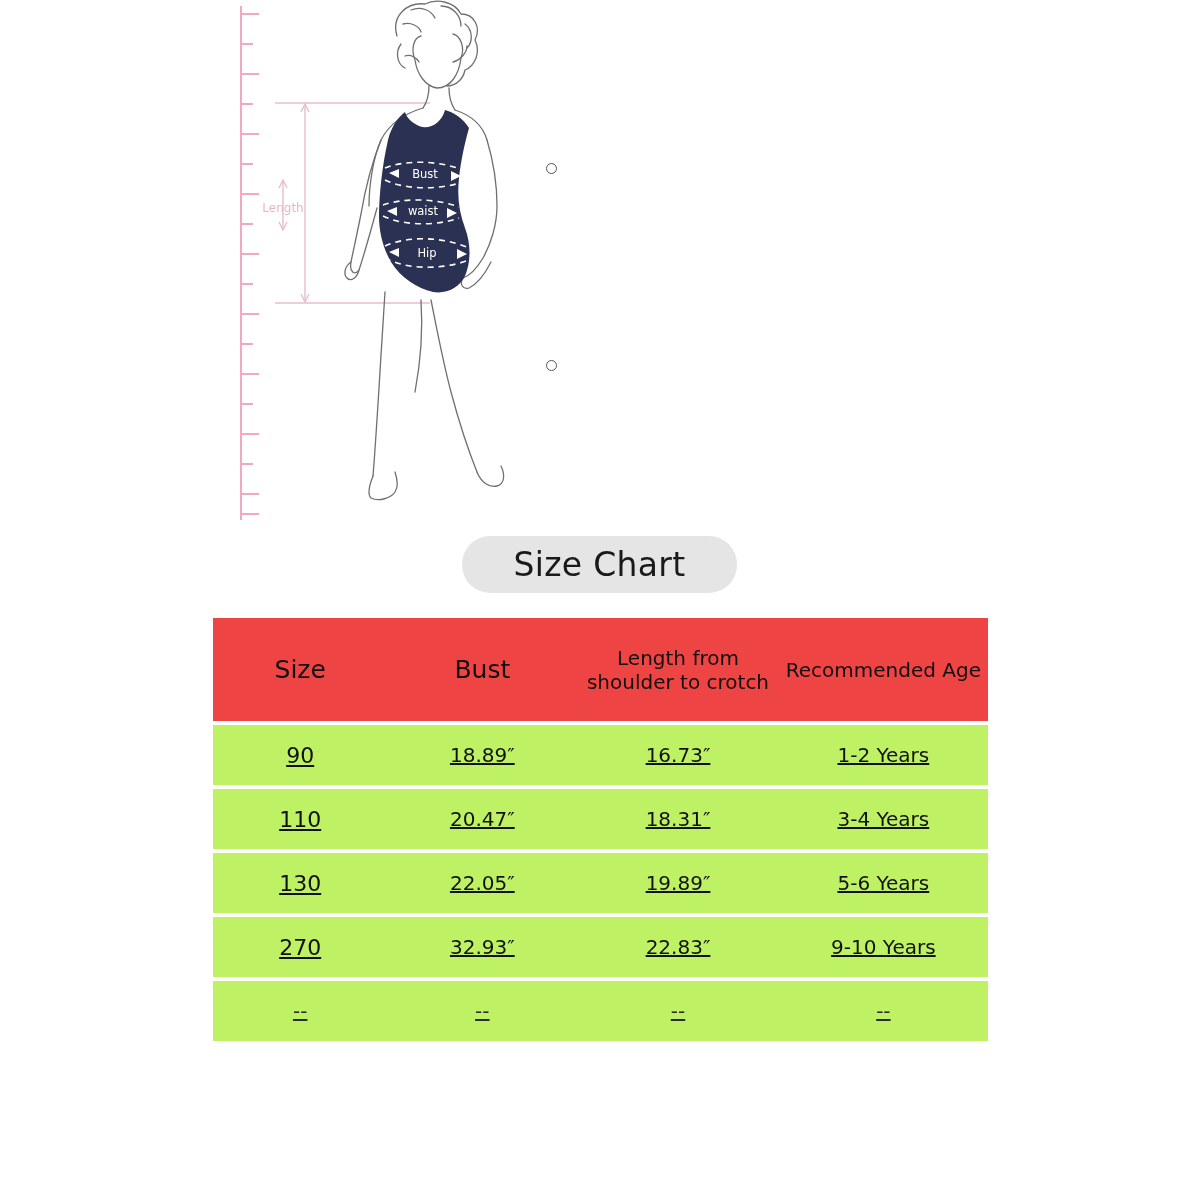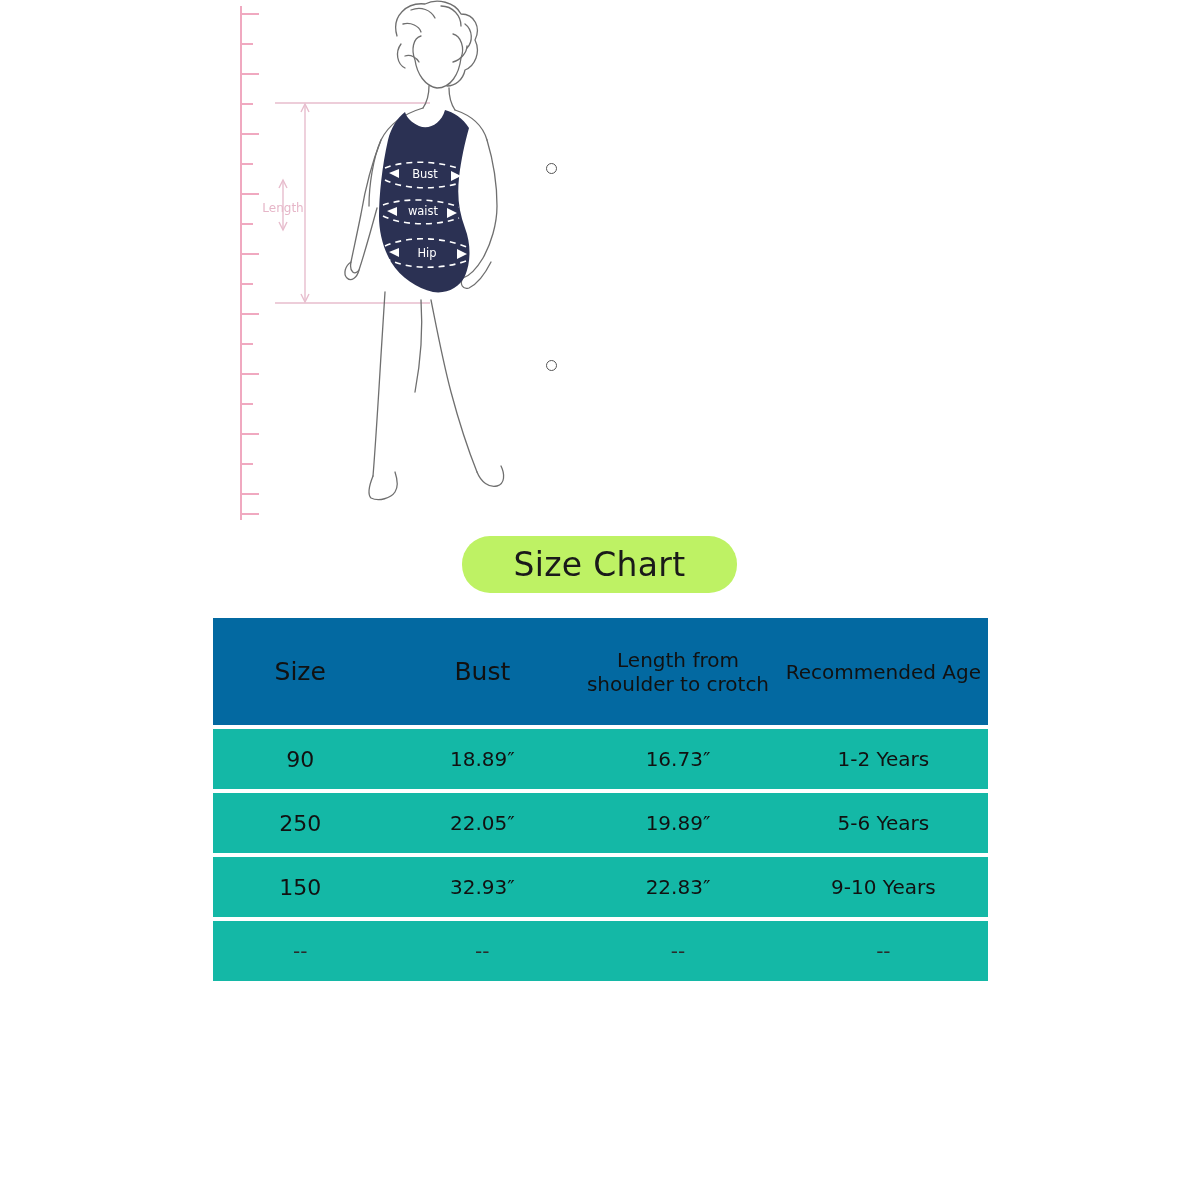--- a/index.html
+++ b/index.html
@@ -53,21 +53,21 @@
   #bullet-1 { left: 546px; top: 163px; }
   #bullet-2 { left: 546px; top: 360px; }
 
   
   #title-pill {
     position: absolute;
     left: 462px;
     top: 536px;
     width: 275px;
     height: 57px;
-    background: #bef264;
+    background: #e5e5e5;
     border-radius: 28px;
     display: flex;
     align-items: center;
     justify-content: center;
   }
   #title-pill span {
     font-size: 33px;
     color: #1a1a1a;
     letter-spacing: .3px;
   }
@@ -80,37 +80,38 @@
     width: 775px;
     border-collapse: separate;
     border-spacing: 0 4px;
     table-layout: fixed;
   }
   #size-table th, #size-table td {
     text-align: center;
     vertical-align: middle;
   }
   #size-table thead th {
-    background: #0369a1;
-    height: 107px;
+    background: #ef4444;
+    height: 79px;
     font-weight: normal;
     font-size: 25px;
     color: #111;
-    padding: 0 6px;
+    padding: 12px 6px;
   }
   #size-table thead th.small {
     font-size: 20px;
     line-height: 24px;
     text-align: center;
   }
   #size-table tbody td {
-    background: #14b8a6;
+    background: #bef264;
     height: 58px;
     font-size: 20px;
     color: #111;
+    text-decoration: underline;
   }
   #size-table tbody td.size-col {
     font-size: 22px;
   }
   #size-table tbody tr.dash-row td {
     font-size: 20px;
     color: #2b2b2b;
   }
   col.c1 { width: 22.5%; }
   col.c2 { width: 24.5%; }
@@ -262,27 +263,33 @@
     </tr>
   </thead>
   <tbody>
     <tr>
       <td class="size-col">90</td>
       <td>18.89″</td>
       <td>16.73″</td>
       <td>1-2 Years</td>
     </tr>
     <tr>
-      <td class="size-col">250</td>
+      <td class="size-col">110</td>
+      <td>20.47″</td>
+      <td>18.31″</td>
+      <td>3-4 Years</td>
+    </tr>
+    <tr>
+      <td class="size-col">130</td>
       <td>22.05″</td>
       <td>19.89″</td>
       <td>5-6 Years</td>
     </tr>
     <tr>
-      <td class="size-col">150</td>
+      <td class="size-col">270</td>
       <td>32.93″</td>
       <td>22.83″</td>
       <td>9-10 Years</td>
     </tr>
     <tr class="dash-row">
       <td class="size-col">--</td>
       <td>--</td>
       <td>--</td>
       <td>--</td>
     </tr>

